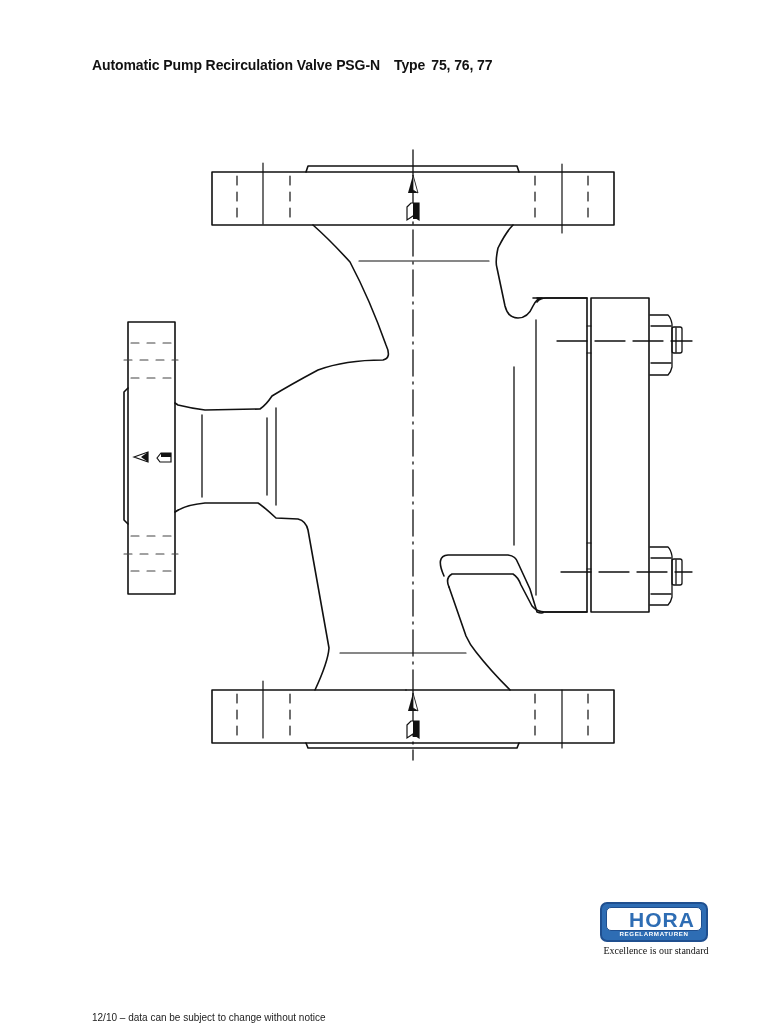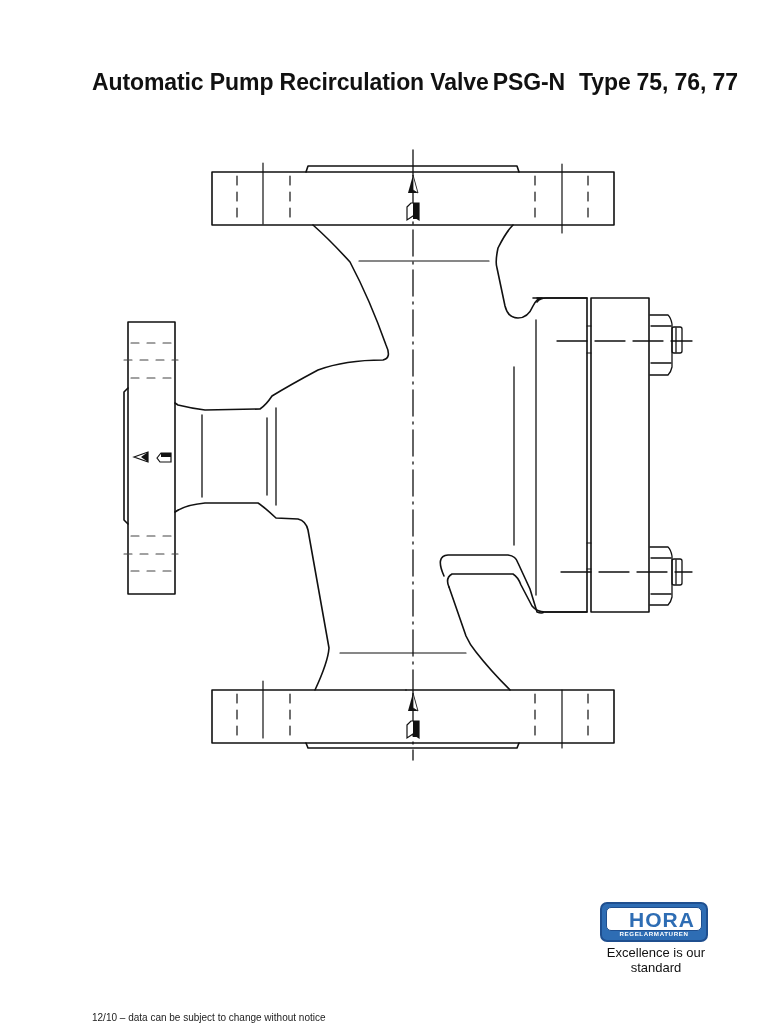--- a/index.html
+++ b/index.html
@@ -1,19 +1,19 @@
 <!DOCTYPE html>
 <html><head>
   <meta charset="utf-8">
   <style>
     html, body { margin: 0; padding: 0; background: #ffffff; }
     body { width: 768px; height: 1024px; position: relative; overflow: hidden; font-family: "Liberation Sans", sans-serif; }
     .title {
-      position: absolute; left: 92px; top: 69px;
-      font-family: "Liberation Sans", sans-serif; font-weight: bold; font-size: 23px;
+      position: absolute; left: 92px; top: 57px;
+      font-family: "Liberation Sans", sans-serif; font-weight: bold; font-size: 14px;
       color: #111; letter-spacing: -0.1px; white-space: nowrap;
     }
     .title .sep1 { margin-left: 4px; }
     .title .sep2 { margin-left: 14px; }
     .title .sep3 { margin-left: 6px; }
     .drawing { position: absolute; left: 0; top: 0; width: 768px; height: 1024px; }
     .footer {
       position: absolute; left: 92px; top: 1012px;
       font-family: "Liberation Sans", sans-serif; font-size: 10px; color: #222;
     }
@@ -31,21 +31,21 @@
       font-family: "Liberation Sans", sans-serif; font-weight: bold; font-size: 21px;
       color: #2e6db4; letter-spacing: 1px; line-height: 1;
     }
     .logo-sub {
       position: absolute; left: 0; right: 0; bottom: 3px; text-align: center;
       font-family: "Liberation Sans", sans-serif; font-weight: bold; font-size: 6.2px;
       color: #ffffff; letter-spacing: 0.6px;
     }
     .logo-tagline {
       margin-top: 3px; text-align: center;
-      font-family: Liberation Sans, sans-serif; font-size: 13px; color: #111;
+      font-family: Liberation Serif, serif; font-size: 10px; color: #111;
     }
   </style>
 </head>
 <body>
 
 <div class="title">
   <span>Automatic Pump Recirculation Valve</span><span class="sep1">PSG-N</span><span class="sep2">Type</span><span class="sep3">75, 76, 77</span>
 </div>
 
 <svg class="drawing" viewBox="0 0 768 1024" xmlns="http://www.w3.org/2000/svg">

